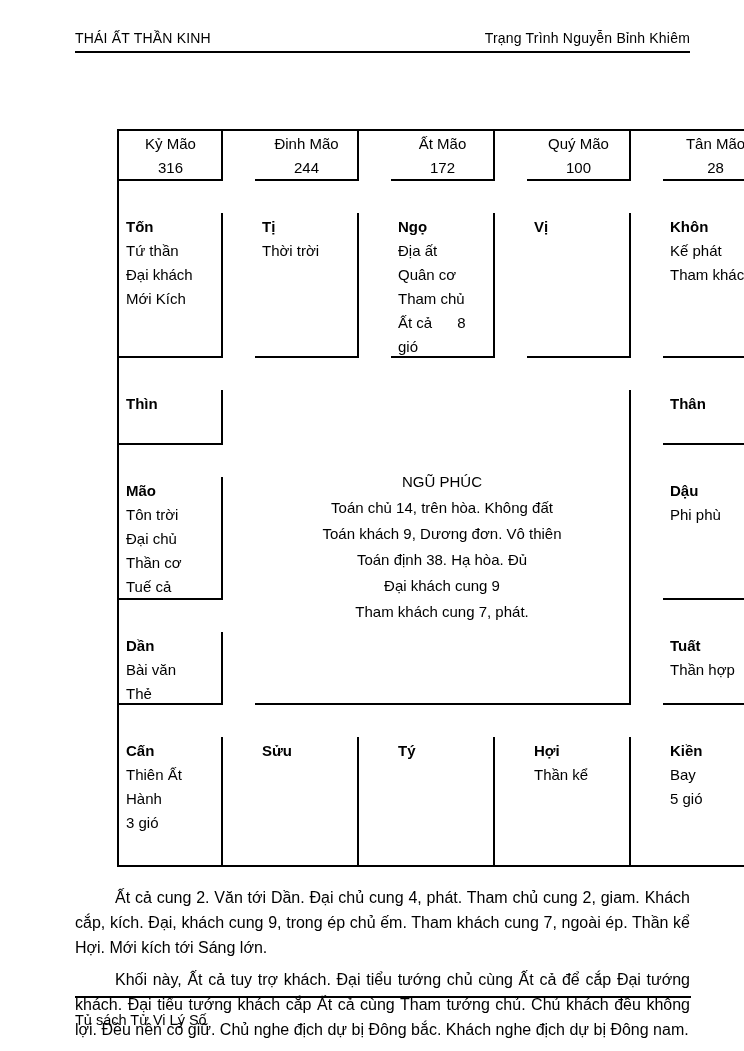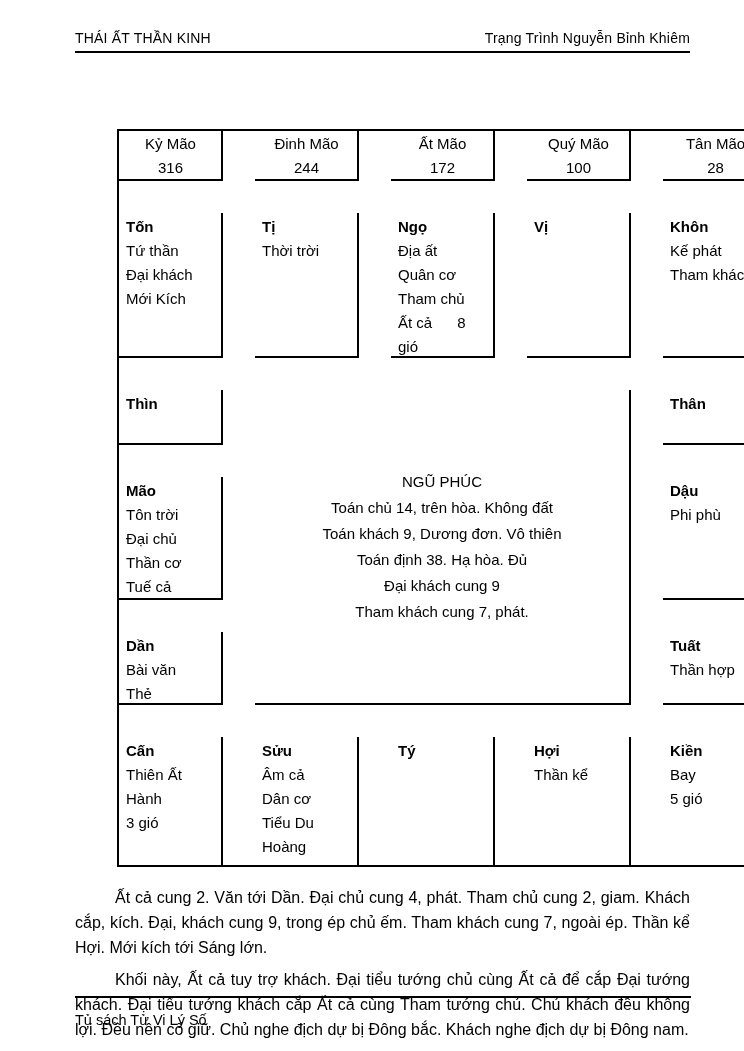--- a/index.html
+++ b/index.html
@@ -220,26 +220,20 @@
     <div class="cell last-row" style="grid-area:6/1">
       <div class="cell-title">Cấn</div>
       <div>
           <div class="cell-line">Thiên Ất</div>
           <div class="cell-line">Hành</div>
           <div class="cell-line">3 gió</div>
         </div>
     </div>
     <div class="cell last-row" style="grid-area:6/2">
       <div class="cell-title">Sửu</div>
-      <div>
-          <div class="cell-line">Âm cả</div>
-          <div class="cell-line">Dân cơ</div>
-          <div class="cell-line">Tiểu Du</div>
-          <div class="cell-line">Hoàng</div>
-        </div>
     </div>
     <div class="cell last-row" style="grid-area:6/3">
       <div class="cell-title">Tý</div>
       <div></div>
     </div>
     <div class="cell last-row" style="grid-area:6/4">
       <div class="cell-title">Hợi</div>
       <div>
           <div class="cell-line">Thần kể</div>
         </div>

